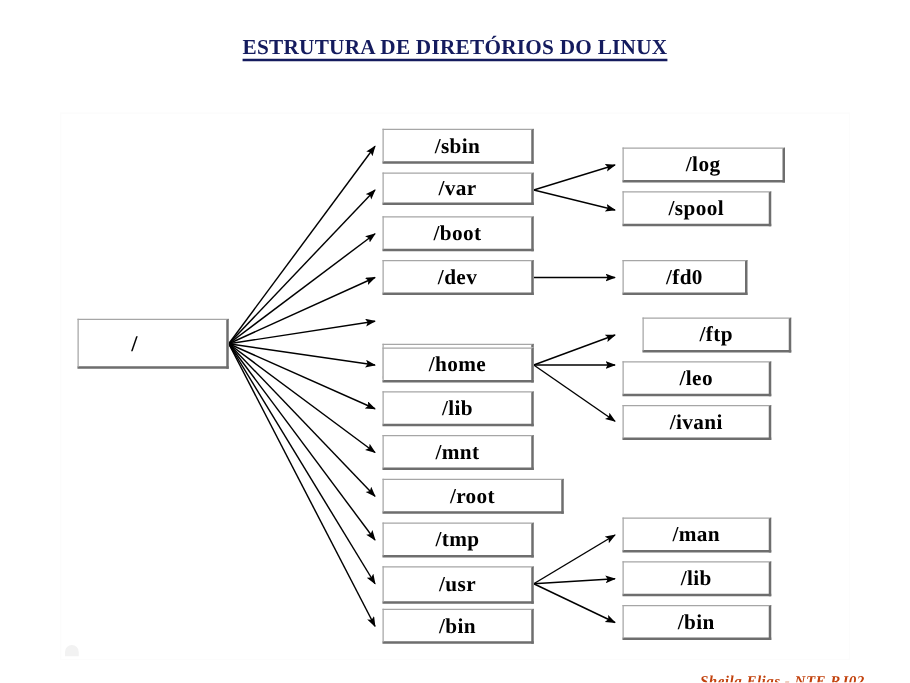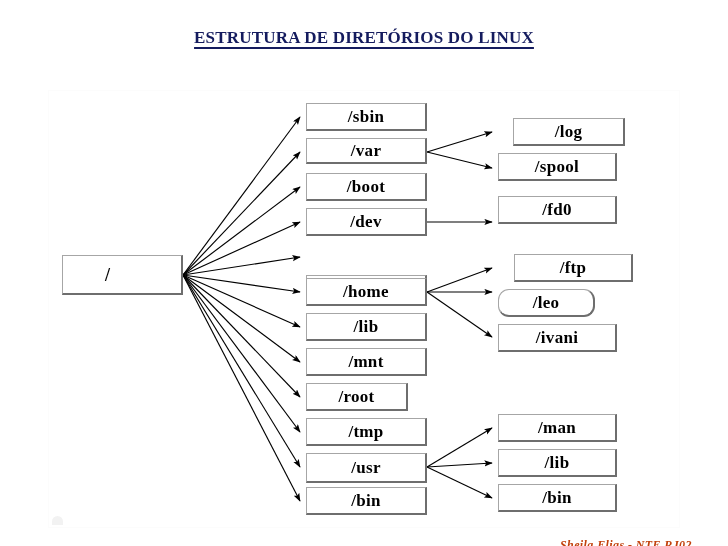--- a/index.html
+++ b/index.html
@@ -173,46 +173,46 @@
   </div>
   <div class="node" style="left:306px; top:278px; width:121px; height:28px;">
     <span>/home</span>
   </div>
   <div class="node" style="left:306px; top:313px; width:121px; height:28px;">
     <span>/lib</span>
   </div>
   <div class="node" style="left:306px; top:348px; width:121px; height:28px;">
     <span>/mnt</span>
   </div>
-  <div class="node" style="left:306px; top:383px; width:102px; height:28px;">
+  <div class="node" style="left:306px; top:383px; width:145px; height:28px;">
     <span>/root</span>
   </div>
   <div class="node" style="left:306px; top:418px; width:121px; height:28px;">
     <span>/tmp</span>
   </div>
   <div class="node" style="left:306px; top:453px; width:121px; height:30px;">
     <span>/usr</span>
   </div>
   <div class="node" style="left:306px; top:487px; width:121px; height:28px;">
     <span>/bin</span>
   </div>
 
-  <div class="node" style="left:513px; top:118px; width:112px; height:28px;">
+  <div class="node" style="left:498px; top:118px; width:130px; height:28px;">
     <span>/log</span>
   </div>
   <div class="node" style="left:498px; top:153px; width:119px; height:28px;">
     <span>/spool</span>
   </div>
-  <div class="node" style="left:498px; top:196px; width:119px; height:28px;">
+  <div class="node" style="left:498px; top:208px; width:100px; height:28px;">
     <span>/fd0</span>
   </div>
   <div class="node" style="left:498px; top:254px; width:119px; height:28px;margin-left:16px;">
     <span>/ftp</span>
   </div>
-  <div class="node" style="left:498px; top:289px; width:97px; height:28px;border-radius:11px;">
+  <div class="node" style="left:498px; top:289px; width:119px; height:28px;">
     <span>/leo</span>
   </div>
   <div class="node" style="left:498px; top:324px; width:119px; height:28px;">
     <span>/ivani</span>
   </div>
   <div class="node" style="left:498px; top:414px; width:119px; height:28px;align-items:center;">
     <span>/man</span>
   </div>
   <div class="node" style="left:498px; top:449px; width:119px; height:28px;">
     <span>/lib</span>

